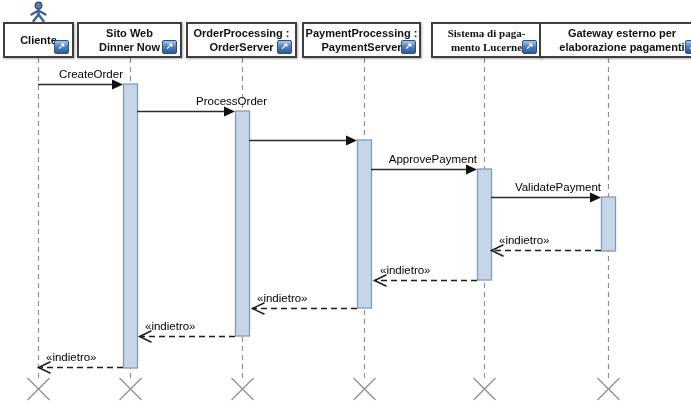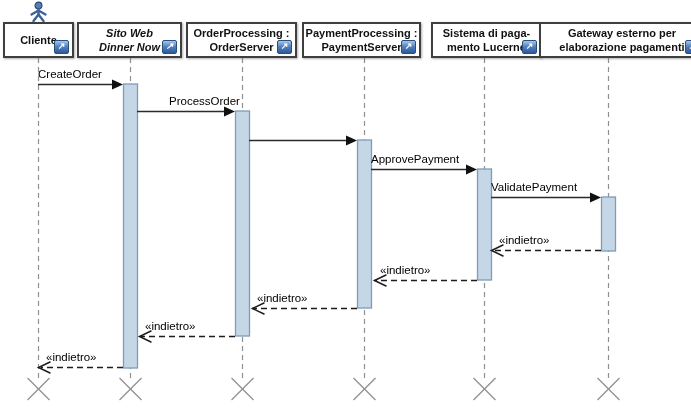--- a/index.html
+++ b/index.html
@@ -21,21 +21,21 @@
     position:absolute;right:3px;bottom:2px;width:13px;height:12px;
     background:linear-gradient(180deg,#a6c6ec 0%,#5583bd 45%,#2c5a9b 100%);
     border:1px solid #27507f;border-radius:2px;
     color:#fff;font-size:9px;line-height:11px;text-align:center;font-weight:bold;
   }
   
   .msg{
     position:absolute;height:14px;line-height:14px;font-size:11.5px;color:#000;
     white-space:nowrap;
   }
-  .msg.call{text-align:left;}
+  .msg.call{text-align:right;}
 </style>
 </head>
 <body>
 
 <div class="stage">
 
   <svg class="layer" width="691" height="408" viewBox="0 0 691 408">
 
     <g stroke="#909090" stroke-width="1.2" stroke-dasharray="5,4">
       <line x1="38.5" y1="58" x2="38.5" y2="378"></line>
@@ -119,39 +119,39 @@
         <polyline points="33.5,21 38.5,14.5 43.5,21"></polyline>
       </g>
     </g>
   </svg>
 
   <div class="head" style="left:3px;width:71px;">
     <div class="ln">Cliente</div>
     <div class="corner-icon">↗</div>
   </div>
 
-  <div class="head" style="left:77px;width:105px;font-style:italic;">
+  <div class="head" style="left:77px;width:105px;">
     <div class="ln">Sito Web</div>
     <div class="ln">Dinner Now</div>
     <div class="corner-icon">↗</div>
   </div>
 
   <div class="head u" style="left:186px;width:111px;">
     <div class="ln">OrderProcessing :</div>
     <div class="ln">OrderServer</div>
     <div class="corner-icon">↗</div>
   </div>
 
   <div class="head u" style="left:302px;width:119px;">
     <div class="ln">PaymentProcessing :</div>
     <div class="ln">PaymentServer</div>
     <div class="corner-icon">↗</div>
   </div>
 
-  <div class="head" style="left:431px;width:111px;">
+  <div class="head" style="left:431px;width:111px;font-family:Liberation Serif, serif;">
     <div class="ln">Sistema di paga-</div>
     <div class="ln">mento Lucerne</div>
     <div class="corner-icon">↗</div>
   </div>
 
   <div class="head" style="left:539px;width:166px;">
     <div class="ln">Gateway esterno per</div>
     <div class="ln">elaborazione pagamenti</div>
     <div class="corner-icon">↗</div>
   </div>

